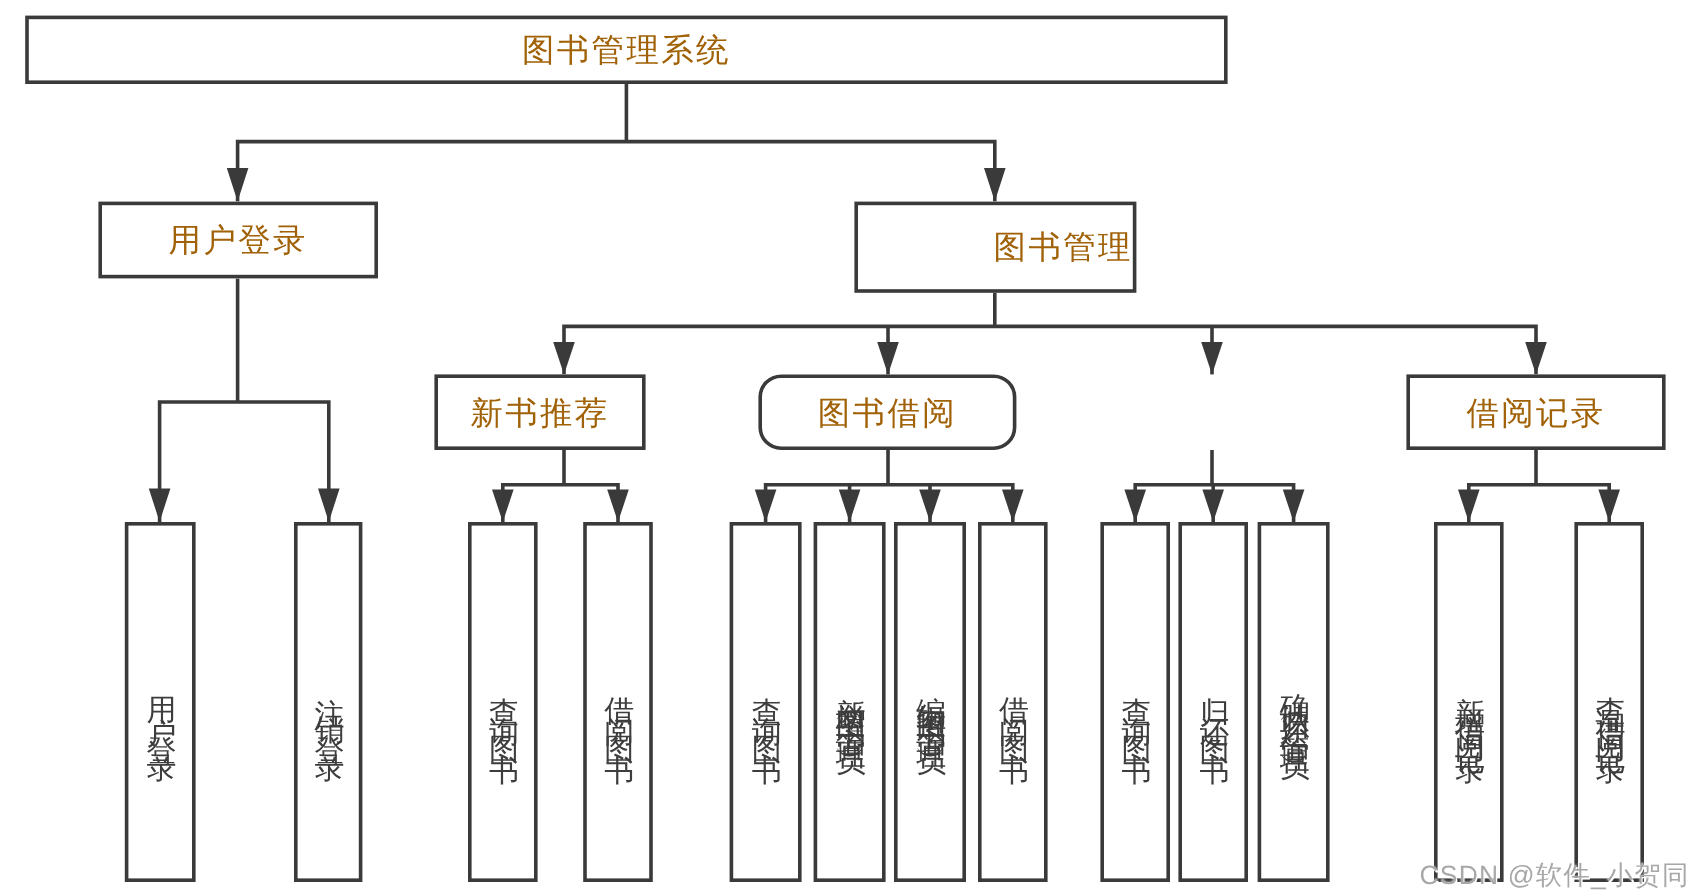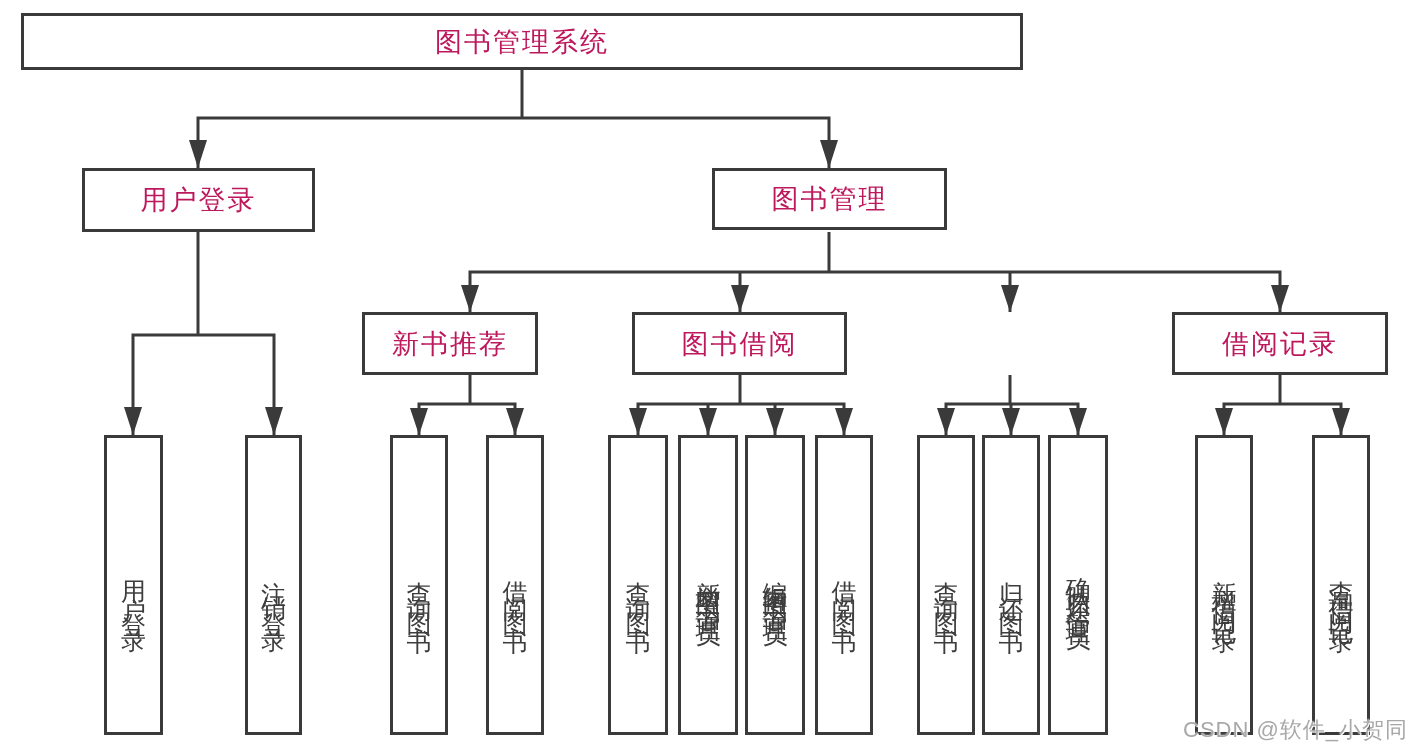--- a/index.html
+++ b/index.html
@@ -22,21 +22,21 @@
     box-sizing: border-box;
     border: 3px solid #3a3a3a;
     background: #ffffff;
     display: flex;
     align-items: center;
     justify-content: center;
   }
   .hlabel {
     font-size: 27px;
     letter-spacing: 2px;
-    color: #be185d;
+    color: #a16207;
     white-space: nowrap;
   }
   .leaf { }
   .vtext {
     writing-mode: vertical-rl;
     text-orientation: mixed;
     font-size: 25px;
     color: #3d3d3d;
     line-height: 1;
     white-space: nowrap;
@@ -115,28 +115,28 @@
     </g>
   </svg>
 
   <div class="box" style="left:21px; top:13px; width:1002px; height:57px;">
     <span class="hlabel">图书管理系统</span>
   </div>
 
   <div class="box" style="left:82px; top:168px; width:233px; height:64px;">
     <span class="hlabel">用户登录</span>
   </div>
-  <div class="box" style="left:712px; top:168px; width:235px; height:62px;">
+  <div class="box" style="left:712px; top:168px; width:235px; height:76px;justify-content:flex-end;">
     <span class="hlabel">图书管理</span>
   </div>
 
   <div class="box" style="left:362px; top:312px; width:176px; height:63px;">
     <span class="hlabel">新书推荐</span>
   </div>
-  <div class="box" style="left:632px; top:312px; width:215px; height:63px;">
+  <div class="box" style="left:632px; top:312px; width:215px; height:63px;border-radius:19px;">
     <span class="hlabel">图书借阅</span>
   </div>
   <div class="box" style="left:1172px; top:312px; width:216px; height:63px;">
     <span class="hlabel">借阅记录</span>
   </div>
 
   <div class="box leaf" style="left:104px; top:435px; width:59px; height:300px;">
     <span class="vtext s16">用户登录</span>
   </div>
   <div class="box leaf" style="left:245px; top:435px; width:57px; height:300px;">

